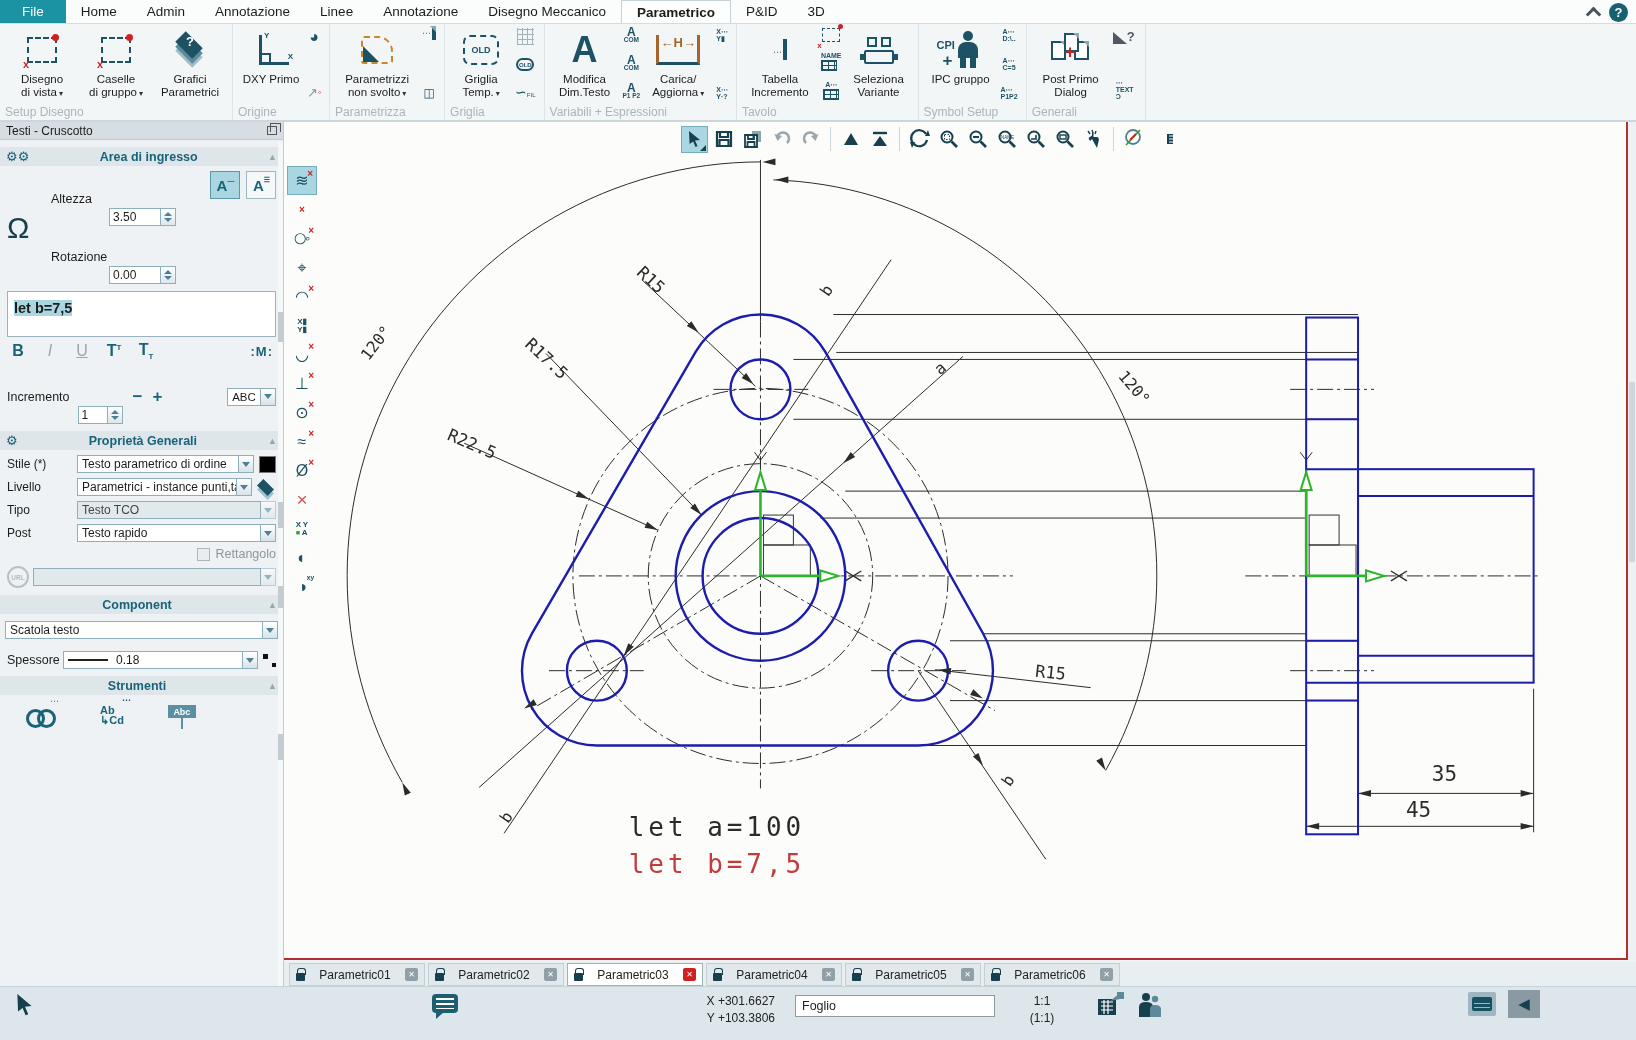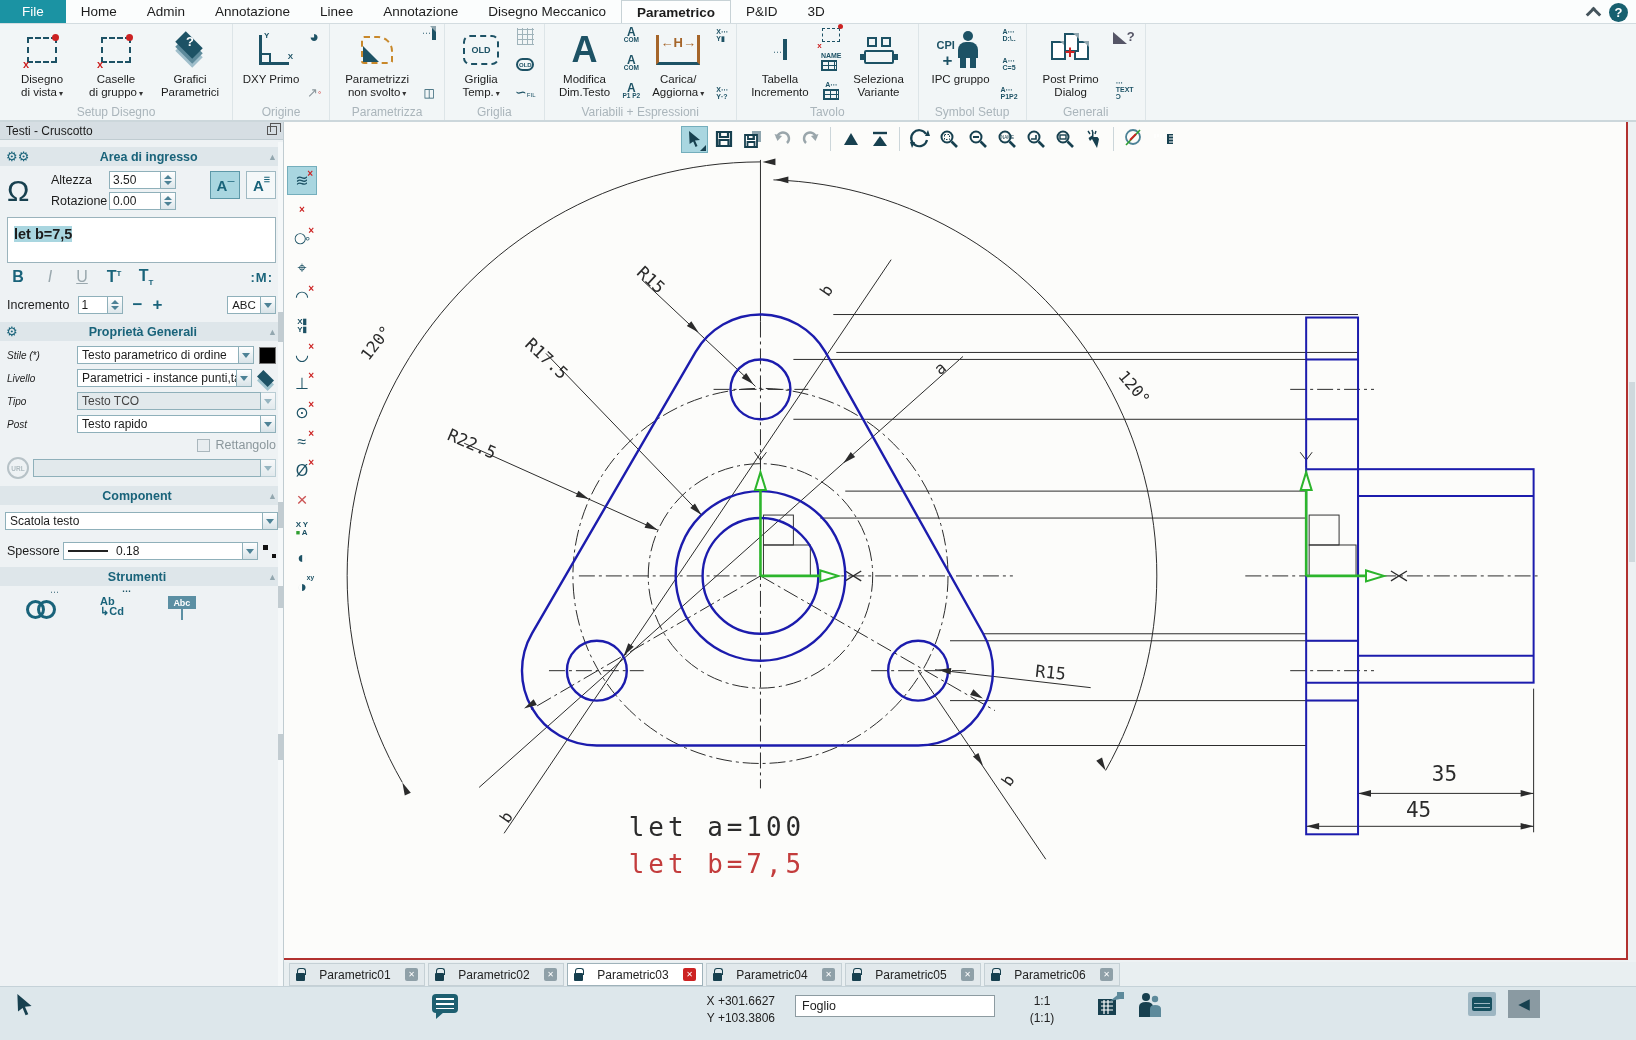--- a/index.html
+++ b/index.html
@@ -16,21 +16,21 @@
   .chev{width:11px;height:11px;border-top:3px solid #44545c;border-right:3px solid #44545c;
     transform:rotate(-45deg);margin-top:5px;}
   .helpc{width:19px;height:19px;border-radius:50%;background:#17606f;color:#fff;font-weight:bold;
     font-size:13px;display:flex;align-items:center;justify-content:center;}
 
   
   .ribbon{position:absolute;left:0;top:24px;right:0;height:98px;background:#f2f6f7;
     border-bottom:2px solid #ccd7db;display:flex;}
   .grp{display:flex;flex-direction:column;border-right:1px solid #dde5e8;padding:0 5px;}
   .grp-body{flex:1;display:flex;align-items:flex-start;}
-  .grp-label{height:15px;text-align:center;color:#aab5bb;font-size:12px;white-space:nowrap;}
+  .grp-label{height:15px;text-align:left;color:#aab5bb;font-size:12px;white-space:nowrap;}
   .rbtn{width:74px;display:flex;flex-direction:column;align-items:center;padding-top:3px;cursor:default;}
   .rbtn .ric{height:46px;display:flex;align-items:center;justify-content:center;}
   .rlab{font-size:11.5px;line-height:13px;color:#1c1c1c;text-align:center;white-space:nowrap;}
   .car{font-size:8px;color:#333;margin-left:2px;}
   .rcol{display:flex;flex-direction:column;justify-content:space-between;height:80px;padding:4px 3px;
     font-size:9px;color:#1d5265;align-items:center;}
   .dots{color:#1d5265;font-size:9px;letter-spacing:1px;line-height:4px;}
   
   .dashbox{width:30px;height:26px;border:2px dashed #1d5265;position:relative;}
   .dashbox .dotR{position:absolute;right:-4px;top:-5px;width:7px;height:7px;background:#cc2222;border-radius:50%;}
@@ -96,21 +96,21 @@
     border-right:1px solid #c0ccd1;font-size:12.5px;color:#1c1c1c;}
   .ptitle{height:18px;background:#d6dee3;border-bottom:1px solid #c0ccd1;display:flex;align-items:center;
     justify-content:space-between;padding:0 6px;font-size:12px;}
   .restore{width:10px;height:9px;border:1.5px solid #555;position:relative;background:#d6dee3;}
   .restore:before{content:"";position:absolute;left:2px;top:-4px;width:9px;height:8px;border:1.5px solid #555;border-bottom:none;}
   .psec{height:19px;background:#dee6ea;display:flex;align-items:center;padding:0 6px;margin-top:7px;}
   .psec .gear{color:#19637a;font-size:13px;line-height:13px;}
   .psec .t{flex:1;text-align:center;font-weight:bold;font-size:12.5px;color:#19637a;}
   .psec .col{color:#93a7af;font-size:9px;}
   .prow{display:flex;align-items:center;margin:5px 7px 0 7px;}
-  .numwrap{display:flex;}
+  .numwrap{display:flex;margin-top:37px;}
   .numbox{width:52px;height:18px;border:1px solid #8fb0ba;background:#fff;font-size:12px;padding:1px 3px;}
   .ud{width:15px;height:18px;border:1px solid #8fb0ba;border-left:none;
      background:linear-gradient(#ffffff,#dde7eb);display:flex;flex-direction:column;align-items:center;justify-content:center;gap:2px;}
   .ud i{width:0;height:0;border-left:4px solid transparent;border-right:4px solid transparent;}
   .ud i.up{border-bottom:4px solid #4d8296;}
   .ud i.dn{border-top:4px solid #4d8296;}
   .abtn{width:30px;height:28px;border:1px solid #9fb9c2;background:#f4f8f9;display:flex;align-items:center;
     justify-content:center;color:#19637a;font-weight:bold;font-size:15px;margin-left:6px;}
   .abtn.on{background:#a9d6e0;border-color:#5d98a8;}
   .abtn sup{font-size:7px;letter-spacing:-1px;margin-top:-10px;}
@@ -122,21 +122,21 @@
   .fbtn.dis{color:#9aa8ae;font-weight:normal;}
   .fbtn sup{font-size:8px;}  .fbtn sub{font-size:8px;}
   .mic{margin-left:auto;color:#19637a;font-weight:bold;font-size:13px;letter-spacing:1px;}
   .sbtn{color:#19637a;font-weight:bold;font-size:17px;margin-left:10px;}
   .abcdd{margin-left:auto;display:flex;}
   .abcbox{width:34px;height:18px;border:1px solid #8fb0ba;background:#fff;font-size:11.5px;display:flex;
     align-items:center;justify-content:center;}
   .ddb{width:16px;height:18px;margin-left:-1px;border:1px solid #8fb0ba;
     background:linear-gradient(#ffffff,#d8e3e8);display:flex;align-items:center;justify-content:center;}
   .ddb i{width:0;height:0;border-left:4px solid transparent;border-right:4px solid transparent;border-top:5px solid #4d8296;}
-  .plabel{width:70px;font-size:10px;font-style:italic;}
+  .plabel{width:70px;font-size:12px;}
   .dd{flex:1;height:18px;border:1px solid #8fb0ba;background:#fff;display:flex;align-items:center;
     font-size:12px;padding:0 4px;overflow:hidden;white-space:nowrap;}
   .dd.dis{background:#e2e9ec;color:#444;}
   .swatch{width:17px;height:17px;background:#000;border:1px solid #777;margin-left:5px;}
   .layic{position:relative;width:20px;height:18px;margin-left:4px;}
   .layic i{position:absolute;left:2px;width:15px;height:15px;transform:rotate(45deg) scaleY(0.6);}
   .layic .a{top:6px;background:#9fc3ce;}  .layic .b{top:2px;background:#1d5265;}
   .chk{width:13px;height:13px;border:1px solid #aab7bd;background:#e8edf0;margin-right:6px;}
   .gray{color:#8b979c;}
   .urlic{width:22px;height:22px;border-radius:50%;border:2px solid #b7c2c7;color:#b0bcc1;font-size:6.5px;

